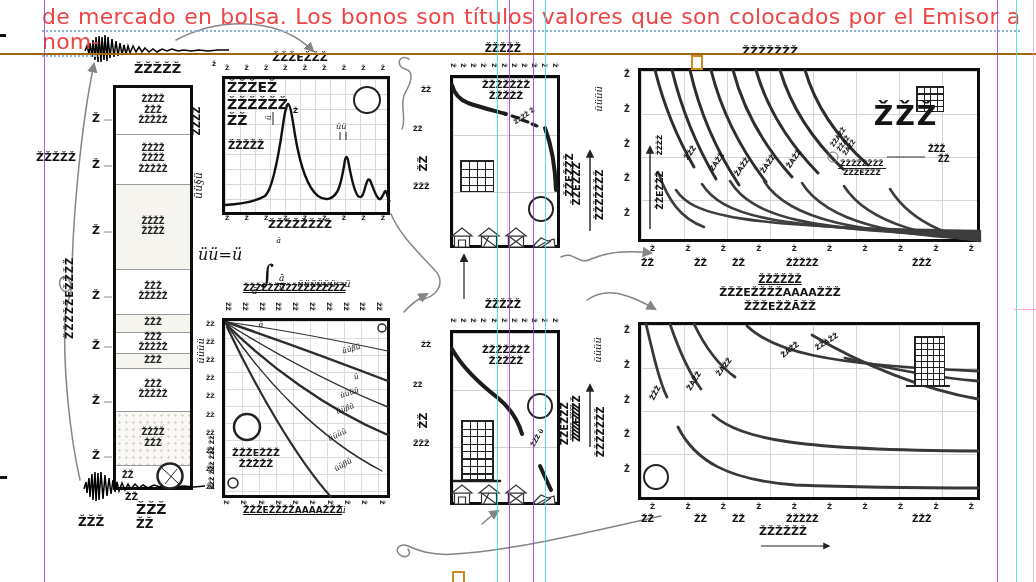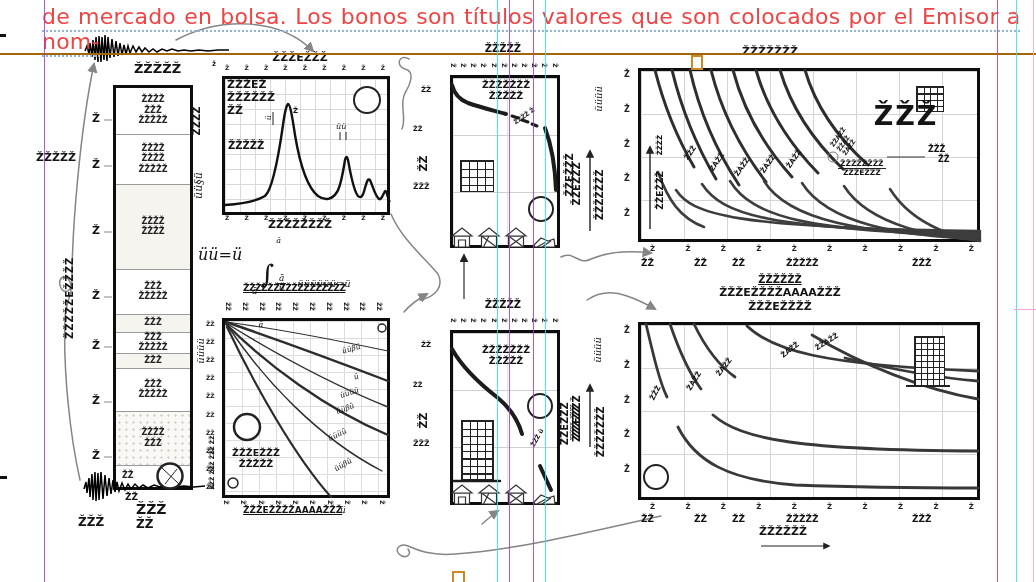--- a/index.html
+++ b/index.html
@@ -237,21 +237,21 @@
   <div class="lbl" style="left:92px;top:340px;font-size:11px">Ž</div>
   <div class="lbl" style="left:92px;top:395px;font-size:11px">Ž</div>
   <div class="lbl" style="left:92px;top:450px;font-size:11px">Ž</div>
   <div class="lbl" style="left:125px;top:492px;font-size:9px">ŽŽ</div>
   <div class="lbl" style="left:136px;top:501px;font-size:14px">ŽŽŽ</div>
   <div class="lbl" style="left:136px;top:517px;font-size:12px">ŽŽ</div>
   <div class="lbl" style="left:78px;top:515px;font-size:12px">ŽŽŽ</div>
 
   <div class="lbl ctr" style="left:235px;top:52px;width:130px;font-size:11px">ŽŽŽEŽŽŽ</div>
   <div class="lbl" style="left:212px;top:60px;font-size:7px">ž</div>
-  <div class="lbl" style="left:227px;top:79px;font-size:11px">ŽŽŽEŽ
+  <div class="lbl" style="left:227px;top:79px;font-size:14px">ŽŽŽEŽ
 ŽŽŽŽŽŽ
 ŽŽ</div>
   <div class="lbl" style="left:228px;top:140px;font-size:10px">ŽŽŽŽŽ</div>
   <div class="lbl it" style="left:266px;top:113px;font-size:8px;transform:rotate(-90deg)">ü</div>
   <div class="lbl" style="left:293px;top:107px;font-size:7px">Ž</div>
   <div class="lbl it" style="left:336px;top:122px;font-size:8px">üü</div>
   <div class="lbl ctr" style="left:235px;top:219px;width:130px;font-size:11px">ŽŽŽŽŽŽŽŽ</div>
   <div class="lbl vert" style="left:157px;top:115px;width:80px;font-size:10px">ŽŽŽŽ</div>
   <div class="lbl vert it" style="left:159px;top:179px;width:80px;font-size:11px">üü§ü</div>
   <div class="ticks" style="left:225px;top:64px;width:160px;font-size:6px">
@@ -443,21 +443,21 @@
       <span>Ž</span>
       <span>Ž</span>
     </div>
   <div class="lbl" style="left:641px;top:258px;font-size:9px">ŽŽ</div>
   <div class="lbl" style="left:694px;top:258px;font-size:9px">ŽŽ</div>
   <div class="lbl" style="left:732px;top:258px;font-size:9px">ŽŽ</div>
   <div class="lbl" style="left:786px;top:258px;font-size:9px">ŽŽŽŽŽ</div>
   <div class="lbl" style="left:912px;top:258px;font-size:9px">ŽŽŽ</div>
   <div class="lbl ctr und" style="left:700px;top:274px;width:160px;font-size:10px">ŽŽŽŽŽŽ</div>
   <div class="lbl ctr" style="left:690px;top:287px;width:180px;font-size:11px">ŽŽŽEŽŽŽŽAAAAŽŽŽ</div>
-  <div class="lbl ctr" style="left:690px;top:301px;width:180px;font-size:11px">ŽŽŽEŽŽŽŽ</div>
+  <div class="lbl ctr" style="left:690px;top:301px;width:180px;font-size:11px">ŽŽŽEŽŽĀŽŽ</div>
 
   <div class="lbl" style="left:648px;top:389px;font-size:7px;transform:rotate(-62deg)">ŽŽŽ</div>
   <div class="lbl" style="left:684px;top:377px;font-size:7px;transform:rotate(-58deg)">ŽÀŽŽ</div>
   <div class="lbl" style="left:714px;top:363px;font-size:7px;transform:rotate(-52deg)">ŽÀŽŽ</div>
   <div class="lbl" style="left:780px;top:346px;font-size:7px;transform:rotate(-38deg)">ŽÀŽŽ</div>
   <div class="lbl" style="left:814px;top:338px;font-size:7px;transform:rotate(-32deg)">ŽŽÀŽŽ</div>
   <div class="ticks" style="left:650px;top:503px;width:324px;font-size:7px">
       <span>Ž</span>
       <span>Ž</span>
       <span>Ž</span>

